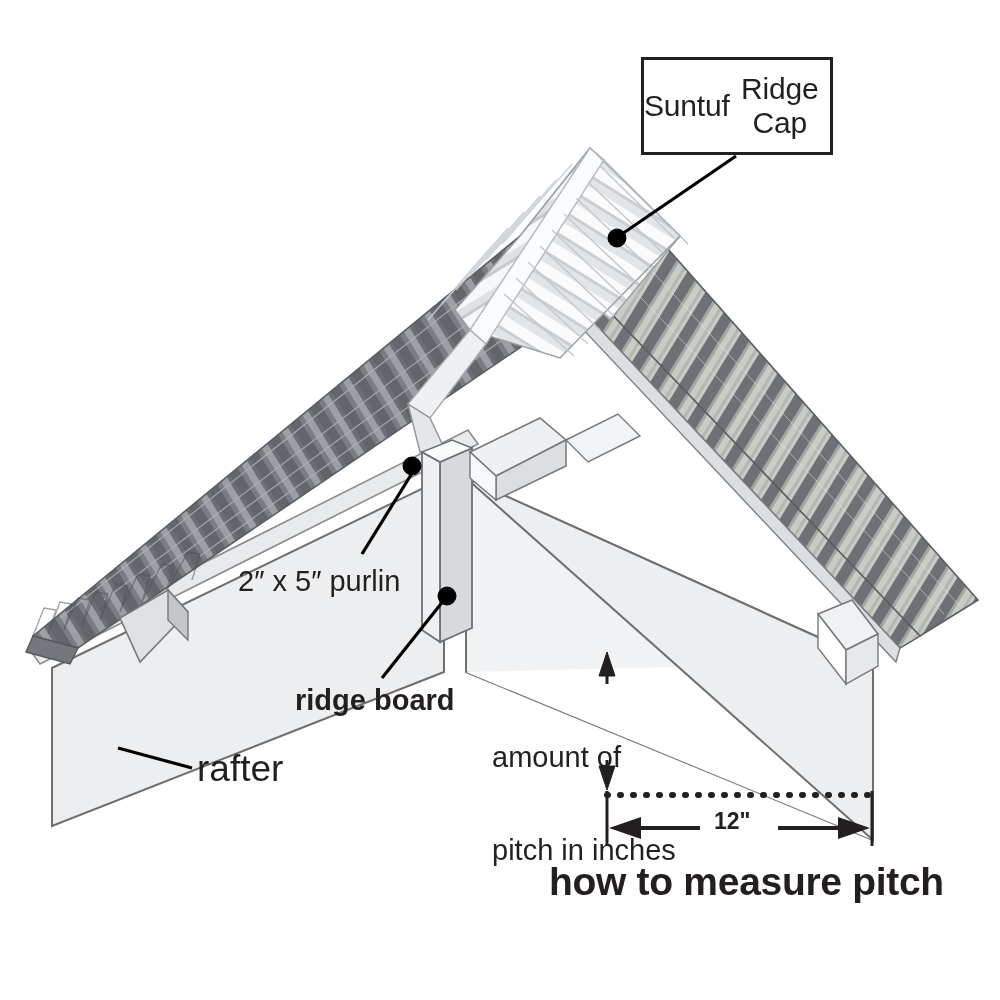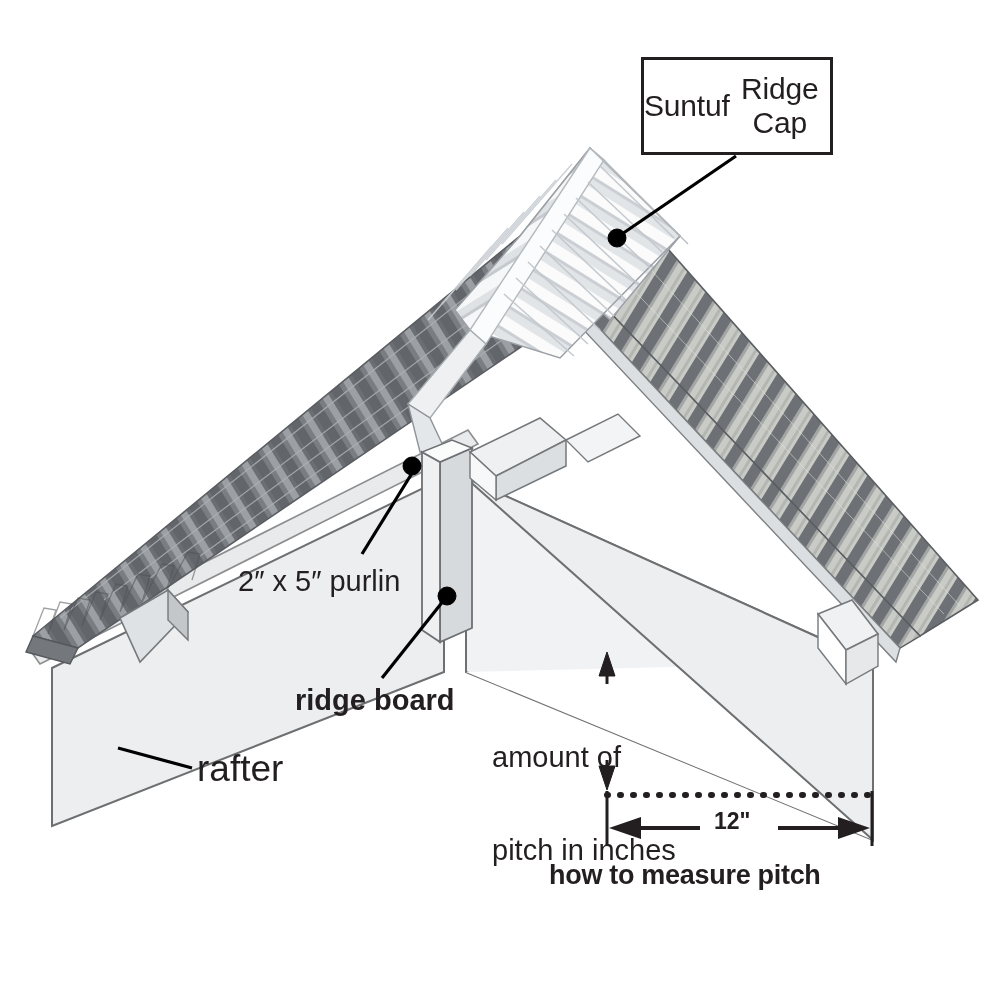--- a/index.html
+++ b/index.html
@@ -75,21 +75,21 @@
   }
   #label-12in {
     left: 714px;
     top: 809px;
     font-size: 23px;
     font-weight: bold;
   }
   #label-howto {
     left: 549px;
     top: 861px;
-    font-size: 27px;
+    font-size: 39px;
     font-weight: bold;
     letter-spacing: -0.3px;
   }
 </style>
 </head>
 <body>
 
 <div id="stage">
 
   <svg id="diagram-svg" viewBox="0 0 1000 1000">

